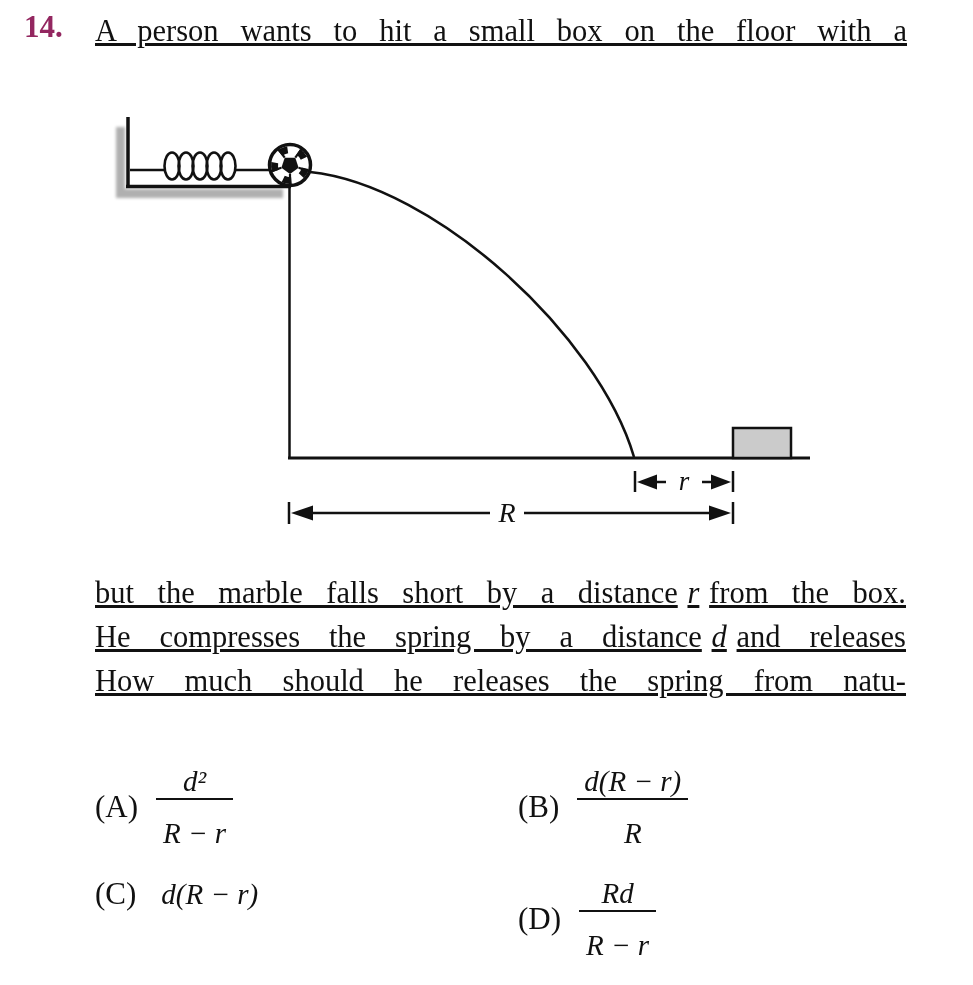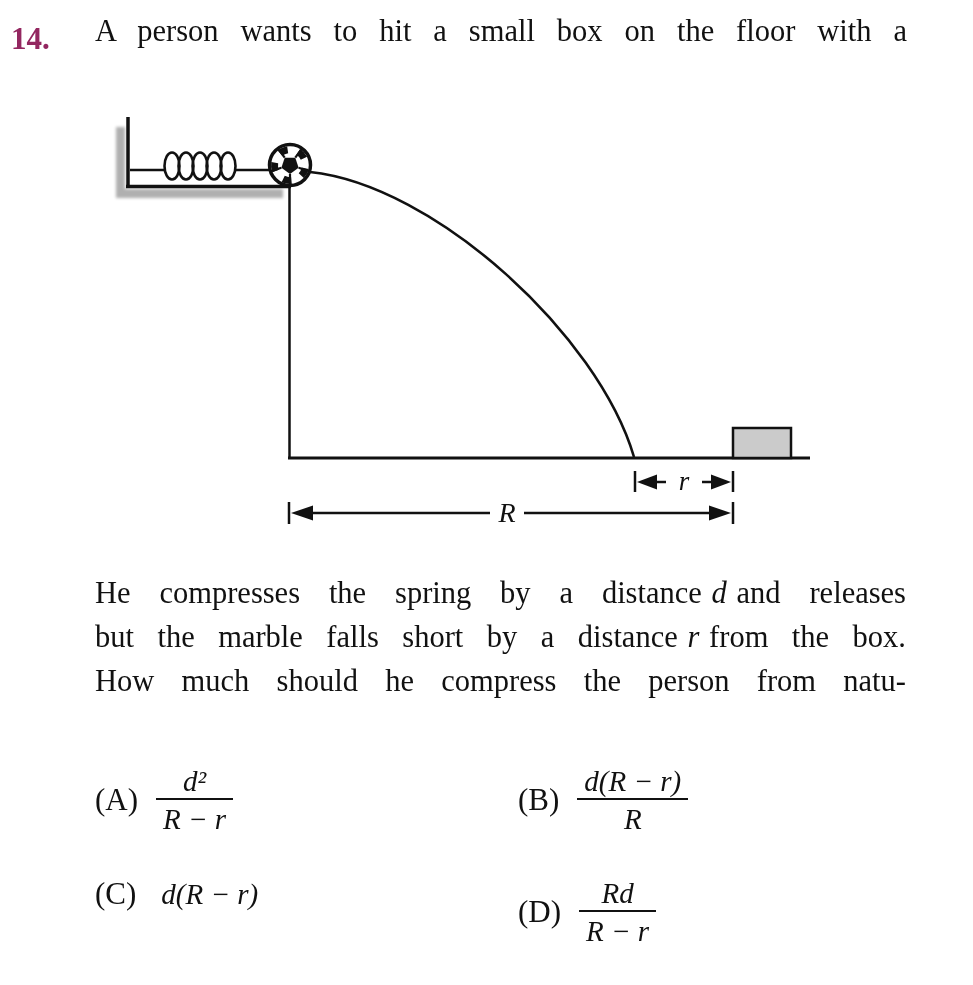--- a/index.html
+++ b/index.html
@@ -2,43 +2,43 @@
 <html><head>
 <meta charset="utf-8">
 <style>
   html,body{margin:0;padding:0;}
   body{
     width:973px;height:985px;position:relative;background:#ffffff;
     font-family:"Liberation Serif","DejaVu Serif",serif;color:#111;
     overflow:hidden;
   }
   .qnum{
-    position:absolute;left:11px;top:9px;width:66px;
-    font-size:31px;font-weight:bold;color:#932760;margin-top:12px;
+    position:absolute;left:24px;top:9px;width:66px;
+    font-size:31px;font-weight:bold;color:#932760;
   }
   .qtext{
     position:absolute;left:95px;top:9px;width:812px;
     font-size:30.5px;line-height:45px;
   }
-  .just{text-align:justify;text-align-last:justify;}
+  .just{text-align:justify;text-align-last:justify;text-decoration:underline;}
   .para{
     position:absolute;left:95px;top:571px;width:811px;
     font-size:30.5px;line-height:44px;
   }
   .mvar{font-style:italic;margin:0 0.32em;}
   .fig{position:absolute;left:0;top:100px;width:973px;height:450px;}
   .opt{position:absolute;display:flex;align-items:center;gap:18px;}
   .opt-a{left:95px;top:764px;}
   .opt-b{left:518px;top:764px;}
   .opt-c{left:95px;top:876px;}
   .opt-d{left:518px;top:876px;}
   .opt .lab{font-size:31px;}
   .frac{display:inline-block;text-align:center;font-style:italic;font-size:29px;line-height:34px;}
   .frac .num{padding:0 7px 3px 7px;}
-  .frac .den{border-top:2.2px solid #111;padding:2px 7px 0 7px;}
+  .frac .den{border-top:2.2px solid #111;padding:16px 7px 0 7px;}
 </style>
 </head>
 <body>
 
 <div class="qnum">14.</div>
 <div class="qtext">
   <div class="just">A person wants to hit a small box on the floor with a</div>
 </div>
 
 <svg class="fig" viewBox="0 100 973 450">
@@ -99,23 +99,23 @@
     <line x1="733" y1="502" x2="733" y2="524"></line>
     <polygon points="291,513 313,505.5 313,520.5" stroke="none"></polygon>
     <line x1="312" y1="513" x2="490" y2="513"></line>
     <line x1="524" y1="513" x2="710" y2="513"></line>
     <polygon points="731,513 709,505.5 709,520.5" stroke="none"></polygon>
   </g>
   <text x="507" y="522" font-size="28" font-style="italic" text-anchor="middle" fill="#111" font-family="Liberation Serif, DejaVu Serif, serif">R</text>
 </svg>
 
 <div class="para">
+  <div class="just"><span>but the marble falls short by a distance</span><span class="mvar">r</span><span>from the box.</span></div>
   <div class="just"><span>He compresses the spring by a distance</span><span class="mvar">d</span><span>and releases</span></div>
-  <div class="just"><span>but the marble falls short by a distance</span><span class="mvar">r</span><span>from the box.</span></div>
-  <div class="just">How much should he compress the person from natu-</div>
+  <div class="just">How much should he releases the spring from natu-</div>
 </div>
 
 <div class="opt opt-a">
   <span class="lab">(A)</span>
   <span class="frac">
     <span class="num">d²</span>
     <span class="den" style="display:block">R − r</span>
   </span>
 </div>
 

